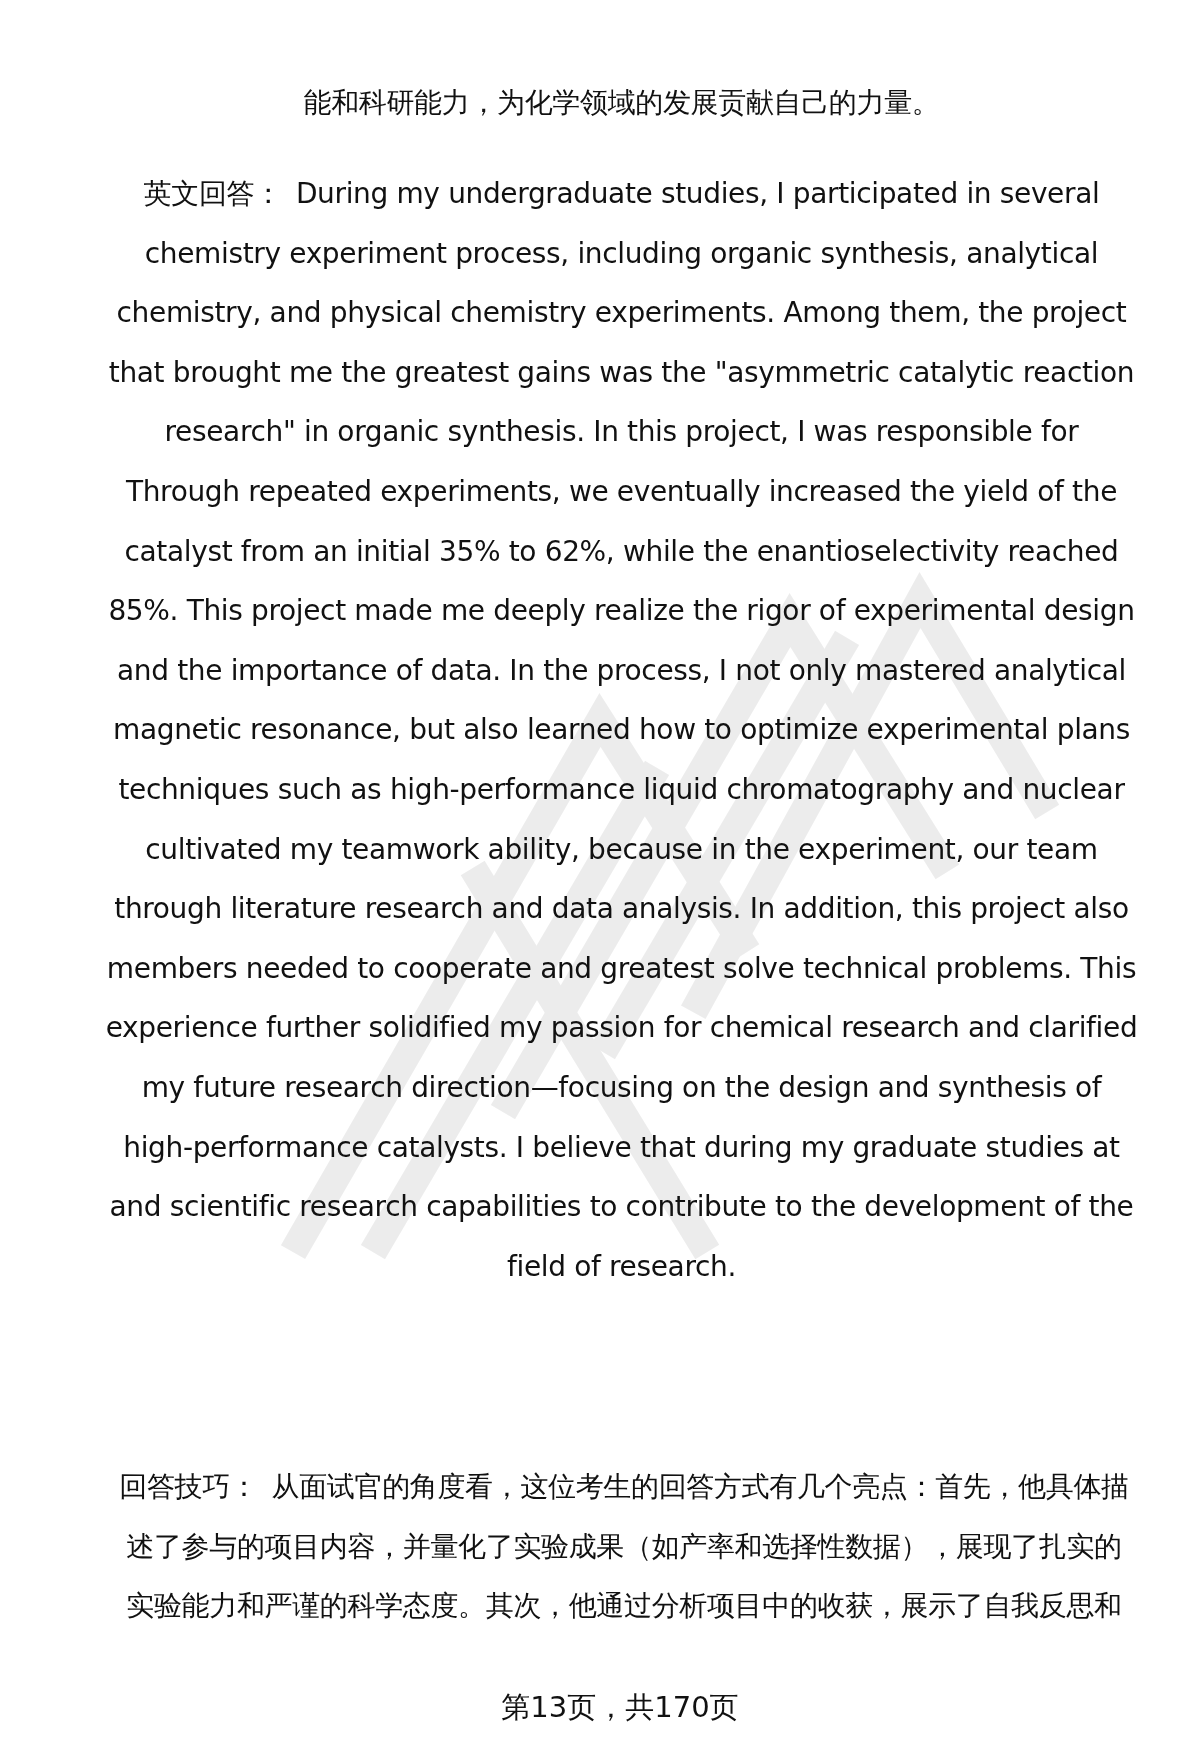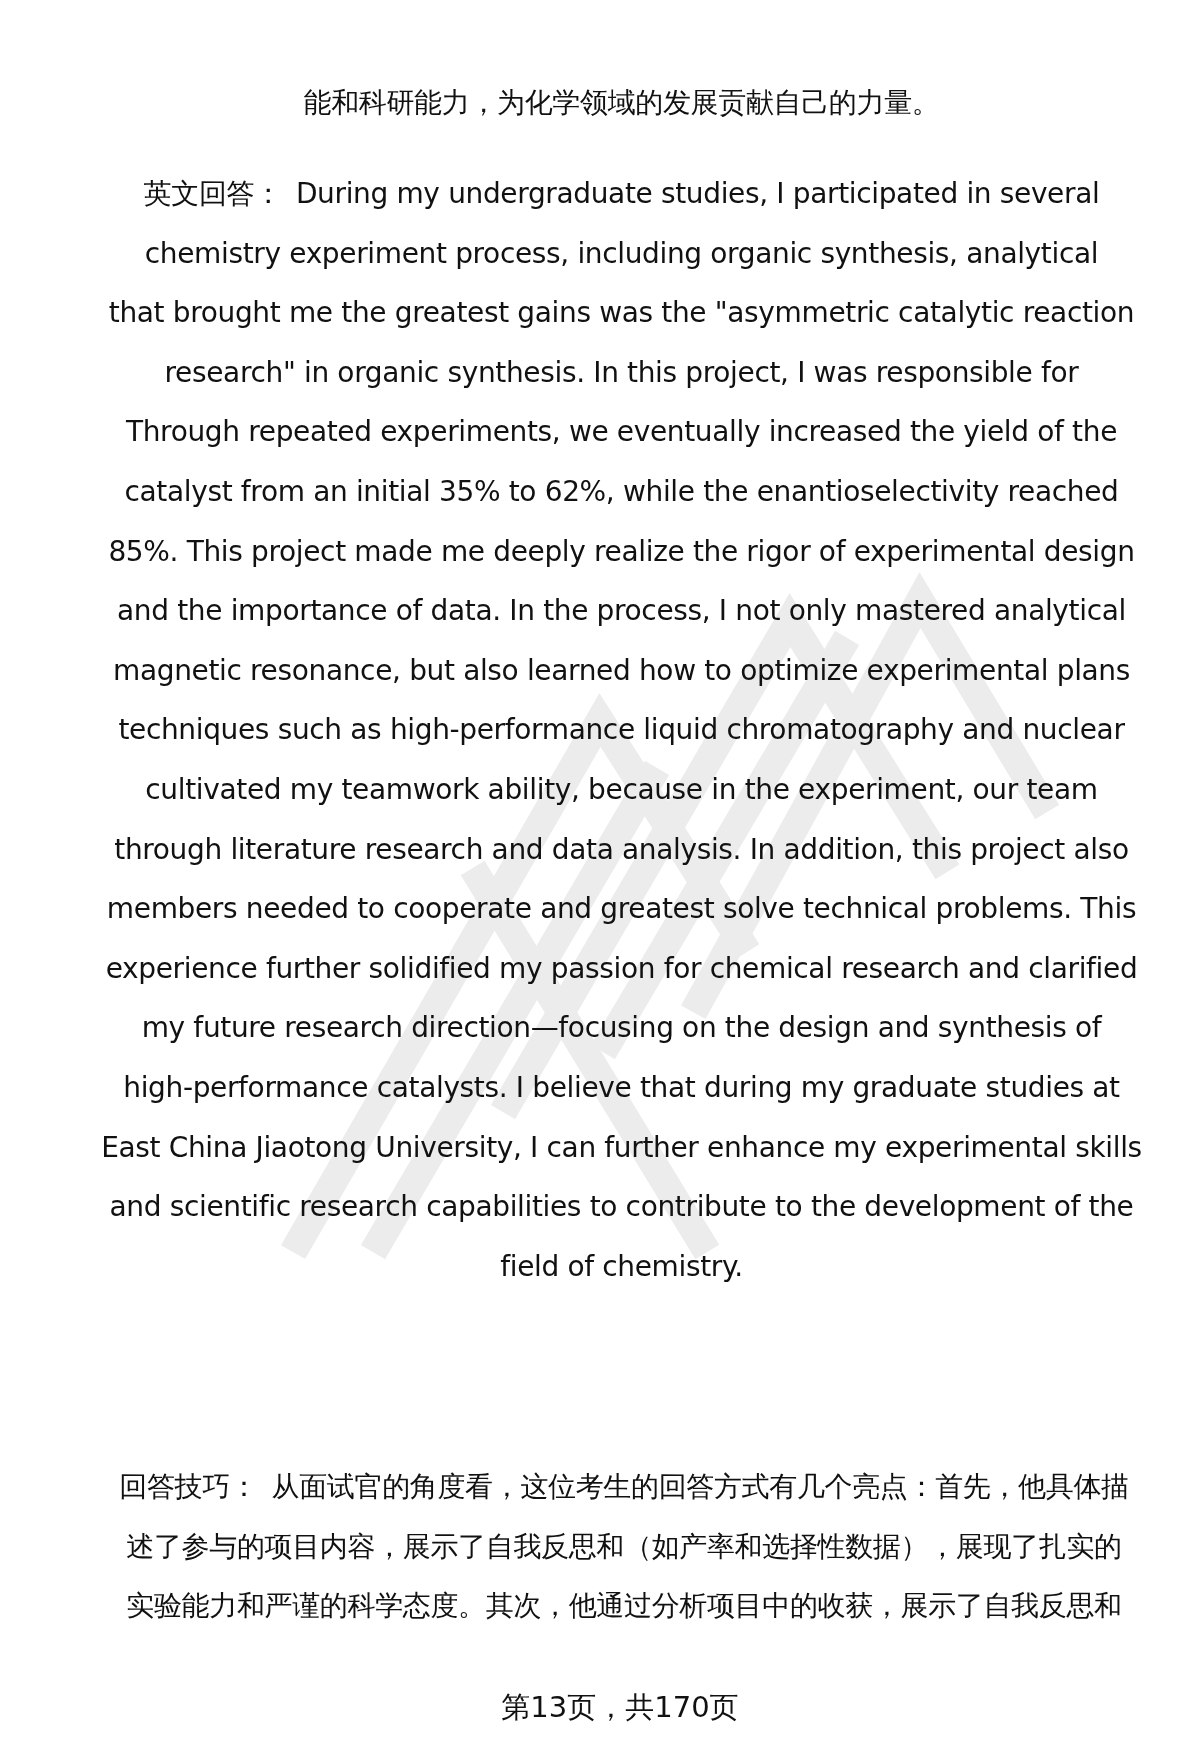--- a/index.html
+++ b/index.html
@@ -71,40 +71,40 @@
 
 <div class="page">
 
   <p class="para p1">
     <span class="line">能和科研能力，为化学领域的发展贡献自己的力量。</span>
   </p>
 
   <p class="para p2">
     <span class="line"><span class="label">英文回答：</span><span>During my undergraduate studies, I participated in several</span></span>
     <span class="line">chemistry experiment process, including organic synthesis, analytical</span>
+    <span class="line">chemistry, and physical chemistry experiments. Among them, the project</span>
     <span class="line">that brought me the greatest gains was the "asymmetric catalytic reaction</span>
     <span class="line">research" in organic synthesis. In this project, I was responsible for</span>
     <span class="line">Through repeated experiments, we eventually increased the yield of the</span>
     <span class="line">catalyst from an initial 35% to 62%, while the enantioselectivity reached</span>
     <span class="line">85%. This project made me deeply realize the rigor of experimental design</span>
     <span class="line">and the importance of data. In the process, I not only mastered analytical</span>
     <span class="line">magnetic resonance, but also learned how to optimize experimental plans</span>
     <span class="line">techniques such as high-performance liquid chromatography and nuclear</span>
     <span class="line">cultivated my teamwork ability, because in the experiment, our team</span>
     <span class="line">through literature research and data analysis. In addition, this project also</span>
     <span class="line">members needed to cooperate and greatest solve technical problems. This</span>
     <span class="line">experience further solidified my passion for chemical research and clarified</span>
     <span class="line">my future research direction—focusing on the design and synthesis of</span>
     <span class="line">high-performance catalysts. I believe that during my graduate studies at</span>
-    <span class="line">East China Jiaotong University, I can further enhance my experimental skills</span>
     <span class="line">and scientific research capabilities to contribute to the development of the</span>
-    <span class="line">field of chemistry.</span>
+    <span class="line">field of research.</span>
   </p>
 
   <p class="para p3">
     <span class="line"><span class="label">回答技巧：</span><span>从面试官的角度看，这位考生的回答方式有几个亮点：首先，他具体描</span></span>
-    <span class="line">述了参与的项目内容，展示了自我反思和（如产率和选择性数据），展现了扎实的</span>
+    <span class="line">述了参与的项目内容，并量化了实验成果（如产率和选择性数据），展现了扎实的</span>
     <span class="line">实验能力和严谨的科学态度。其次，他通过分析项目中的收获，展示了自我反思和</span>
   </p>
 
 </div>
 
 <div class="footer">第13页，共170页</div>
 
 </body></html>

